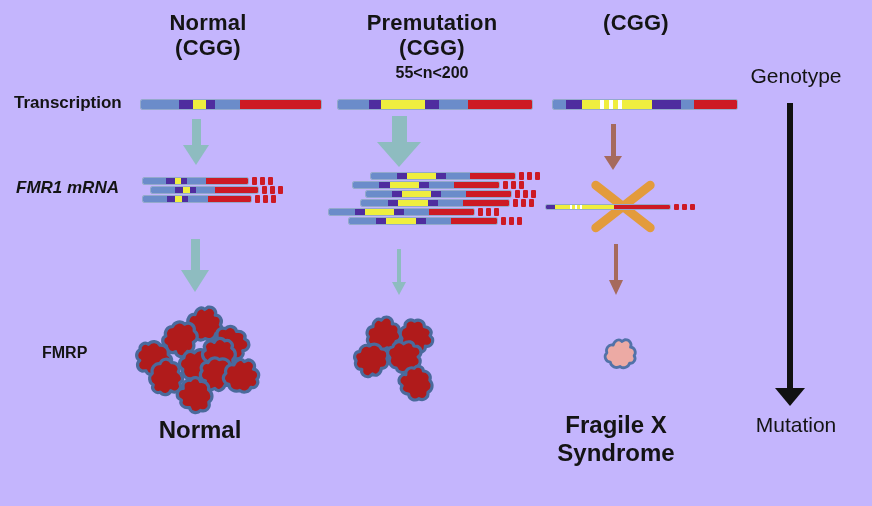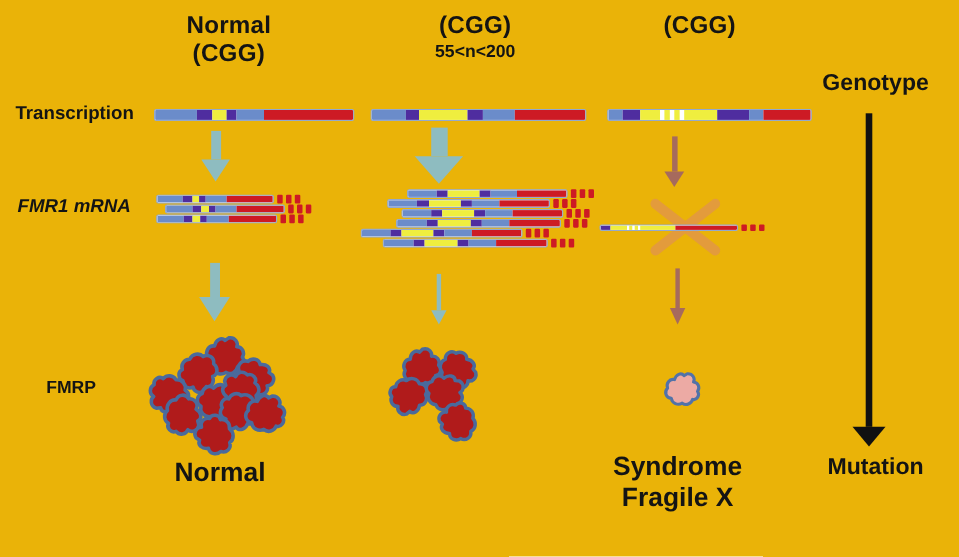--- a/index.html
+++ b/index.html
@@ -2,49 +2,50 @@
 <html><head>
 <meta charset="utf-8">
 <style>
   :root{
     --blue:#6b8cca; --purple:#4f2d9f; --yellow:#efee3f; --red:#cd1a24;
     --bar-border:#94a9cc; --teal:#8ebcc0; --brown:#a66a5d; --orange:#e39b3c;
     --blob:#b01b1b; --blob-stroke:#4a6a9c; --ink:#141414;
   }
   html,body{margin:0;padding:0;background:#ffffff;}
   #stage{
-    position:relative;width:872px;height:506px;background:#eab308;overflow:hidden;
+    position:relative;width:872px;height:506px;background:#c4b5fd;overflow:hidden;
     font-family:"Liberation Sans", sans-serif;color:var(--ink);
   }
   .col-header{position:absolute;top:10px;width:200px;text-align:center;font-weight:bold;}
   .h-line1{font-size:22px;line-height:25px;letter-spacing:.2px;}
   .h-line2{font-size:16px;line-height:19px;margin-top:3px;}
   .row-label{position:absolute;font-weight:bold;font-size:17px;}
   .row-label.italic{font-style:italic;}
-  .side-label{position:absolute;width:150px;text-align:center;font-weight:bold;font-size:21px;}
+  .side-label{position:absolute;width:150px;text-align:center;font-weight:normal;font-size:21px;}
   .pheno-label{position:absolute;text-align:center;font-weight:bold;font-size:24px;line-height:28px;}
   .bar{position:absolute;display:flex;gap:3px;z-index:2;}
   .bar-solid{flex:1 1 auto;display:flex;border:1px solid var(--bar-border);border-radius:2px;overflow:hidden;background:#fff;}
   .bar-dash{flex:0 0 5px;border-radius:1px;background:var(--red);}
   .arrow{position:absolute;display:flex;flex-direction:column;align-items:center;z-index:1;}
   .head{width:0;height:0;}
   .xmark{position:absolute;z-index:1;}
   .xarm{position:absolute;left:0;width:78px;height:9px;border-radius:5px;background:var(--orange);}
   .blob-layer{position:absolute;z-index:1;}
 </style>
 </head>
 <body>
 
 <div id="stage">
 
   <div class="col-header" style="left:108px">
     <div class="h-line1">Normal</div>
     <div class="h-line1">(CGG)</div>
   </div>
   <div class="col-header" style="left:332px">
+    <div class="h-line1">Premutation</div>
     <div class="h-line1">(CGG)</div>
     <div class="h-line2">55&lt;n&lt;200</div>
   </div>
   <div class="col-header" style="left:536px">
     <div class="h-line1">(CGG)</div>
   </div>
 
   <div class="row-label" style="left:14px;top:93px">Transcription</div>
   <div class="row-label italic" style="left:16px;top:178px">FMR1 mRNA</div>
   <div class="row-label" style="left:42px;top:344px;font-size:16px">FMRP</div>
@@ -291,17 +292,17 @@
 
   <div class="arrow" style="left:775px;top:103px">
     <div class="stem" style="width:6px;height:285px;background:#111"></div>
     <div class="head" style="border-left:15px solid transparent;border-right:15px solid transparent;border-top:18px solid #111"></div>
   </div>
 
   <div class="pheno-label" style="left:130px;top:416px;width:140px">
     <div>Normal</div>
   </div>
   <div class="pheno-label" style="left:536px;top:411px;width:160px">
+    <div>Fragile X</div>
     <div>Syndrome</div>
-    <div>Fragile X</div>
   </div>
 
 </div>
 
 </body></html>

